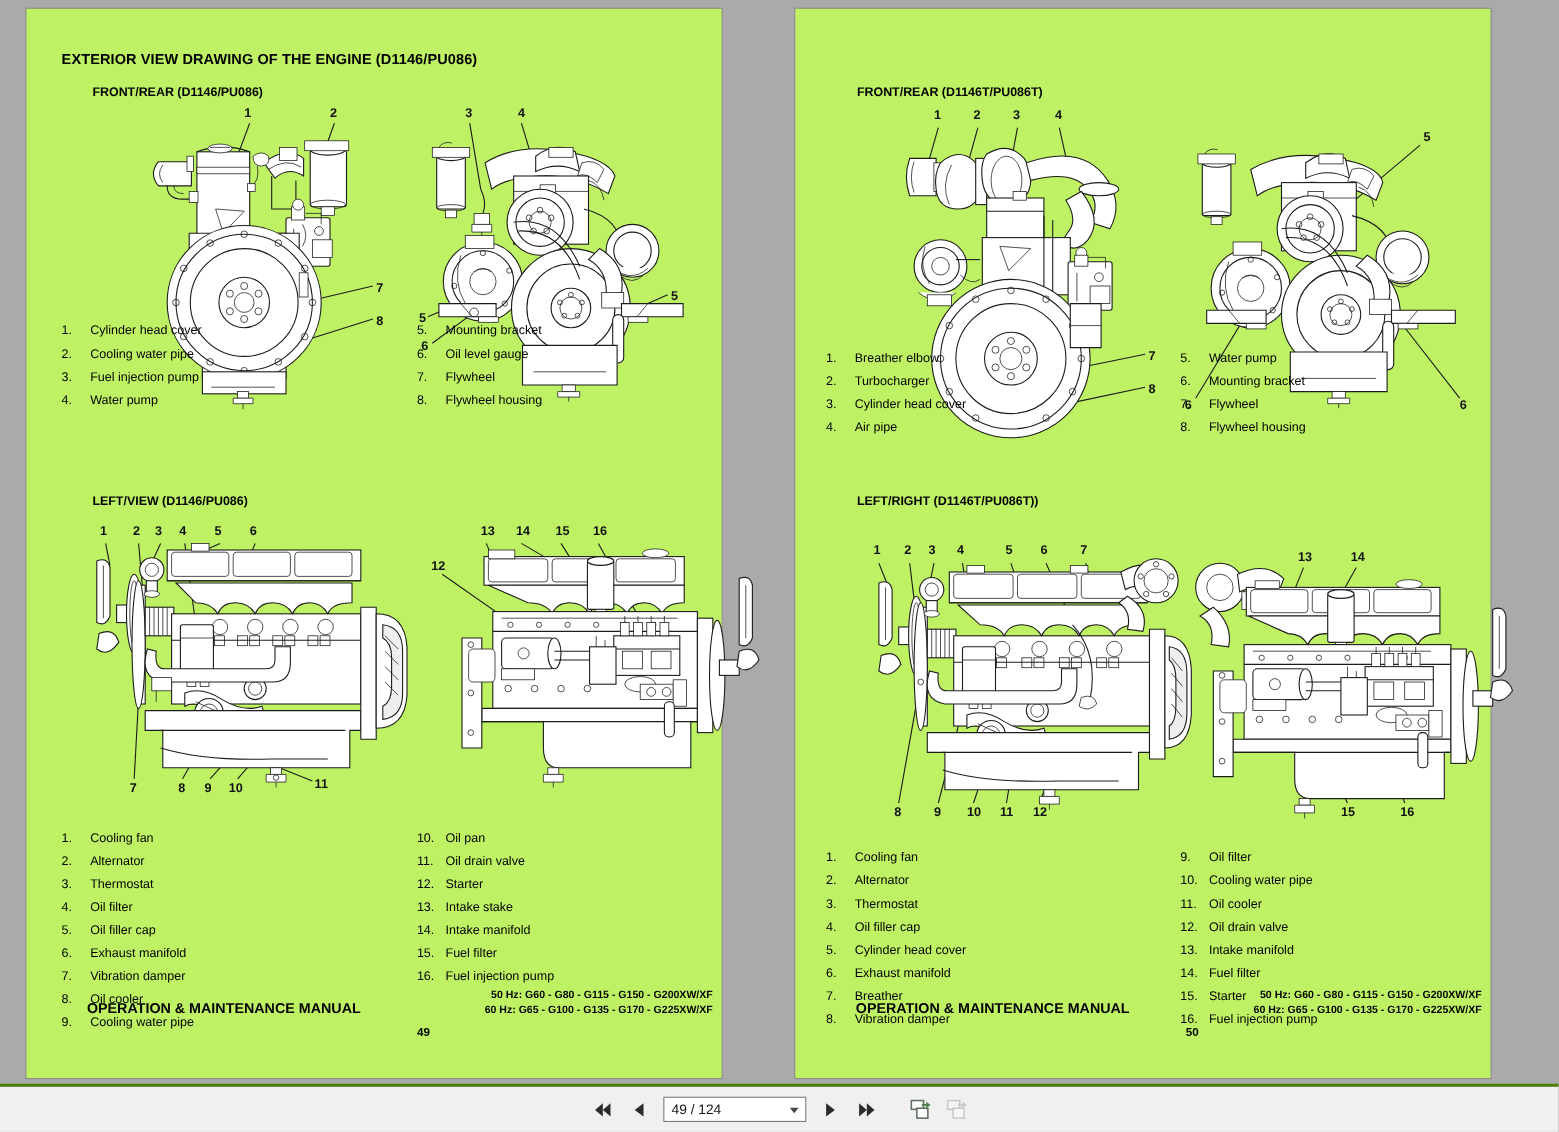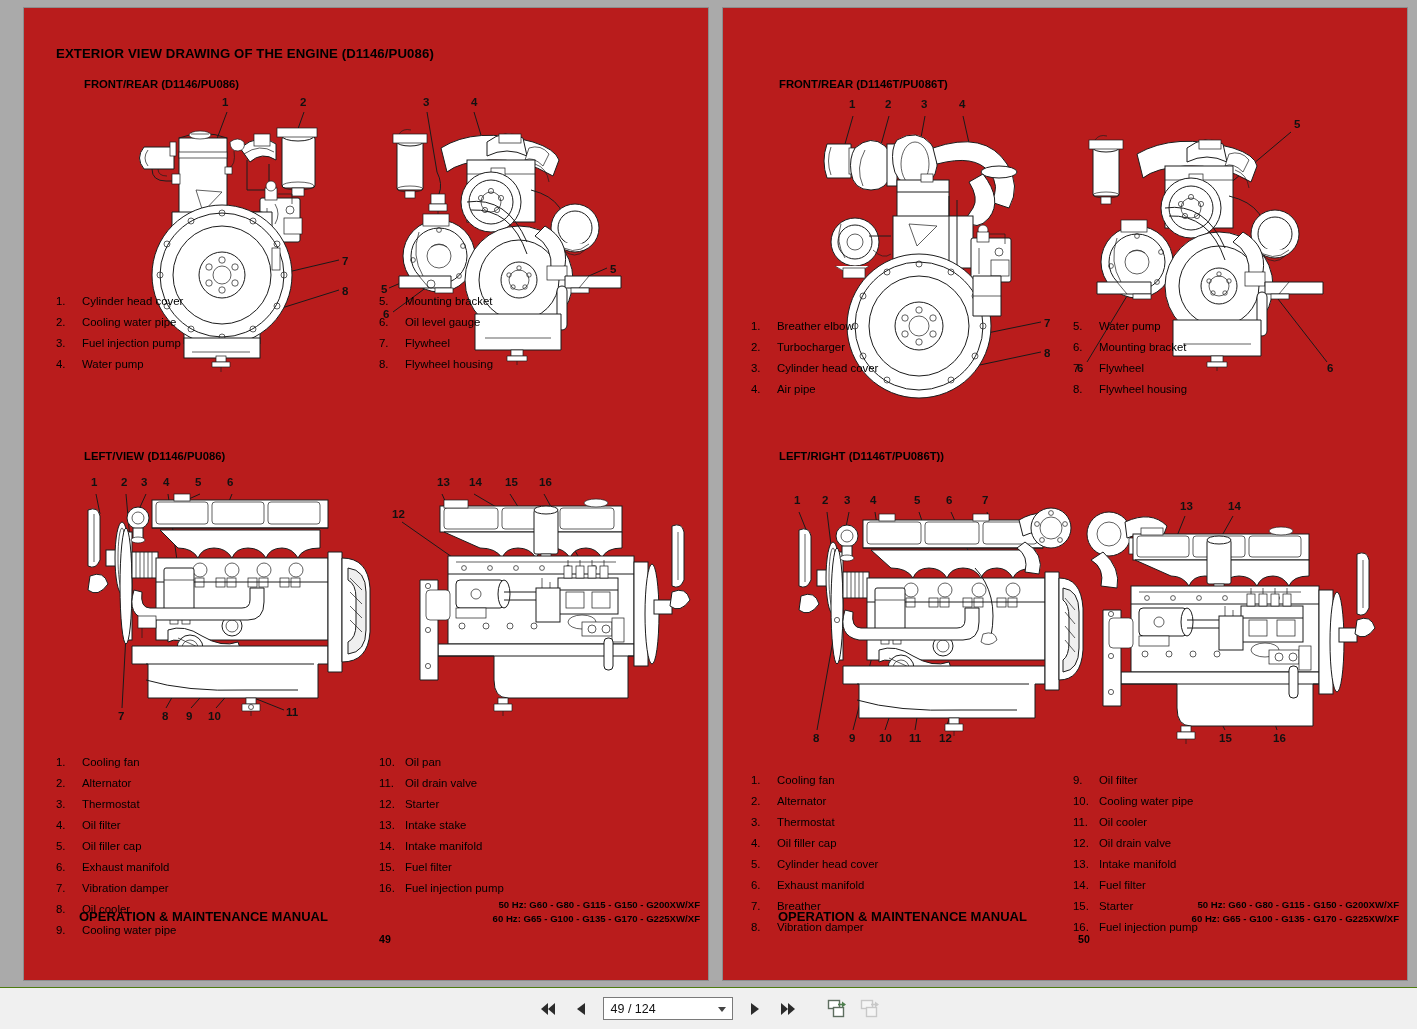--- a/index.html
+++ b/index.html
@@ -9,22 +9,22 @@
     background:#aaaaaa;
     font-family:"Liberation Sans", sans-serif;
     color:#000;
   }
   .viewer{position:relative;width:1417px;height:1029px;}
   .pages-area{
     position:absolute;left:0;top:0;width:1417px;height:988px;
     background:#aaaaaa;overflow:hidden;
   }
   .page{
-    position:absolute;top:8px;width:684px;height:972px;
-    background:#b91c1c;
+    position:absolute;top:8px;width:632px;height:972px;
+    background:#bef264;
     box-shadow:0 0 0 1px #8d8d8d;
   }
   .page.left{left:24px;}
   .page.right{left:723px;}
 
   .page-inner{position:absolute;left:0;top:0;right:0;bottom:0;}
 
   h1.sect-title{
     position:absolute;font-size:13.2px;font-weight:bold;margin:0;
     letter-spacing:0.1px;white-space:nowrap;
@@ -60,21 +60,21 @@
   .cal{font-size:11.5px;font-weight:bold;font-family:"Liberation Sans",sans-serif;fill:#111;}
   .ln{stroke:#1c1c1c;fill:none;stroke-width:1;}
   .ln-t{stroke:#1c1c1c;fill:none;stroke-width:0.7;}
   .sh{fill:#ffffff;stroke:#1c1c1c;stroke-width:1;}
   .sh-t{fill:#ffffff;stroke:#1c1c1c;stroke-width:0.7;}
   .sh-g{fill:#efefef;stroke:#1c1c1c;stroke-width:1;}
 
   
   .toolbar{
     position:absolute;left:0;bottom:0;width:1417px;height:41px;
-    background:#f0f0f0;border-top:1px solid #4d7c0f;
+    background:#f0f0f0;border-top:3px solid #4d7c0f;
   }
   .tb-inner{
     position:absolute;left:50%;transform:translateX(-50%);
     top:0;height:41px;display:flex;align-items:center;gap:7px;
   }
   .tb-btn{
     width:26px;height:26px;display:flex;align-items:center;justify-content:center;
     background:transparent;border:none;cursor:pointer;
   }
   .tb-btn svg{display:block;}

